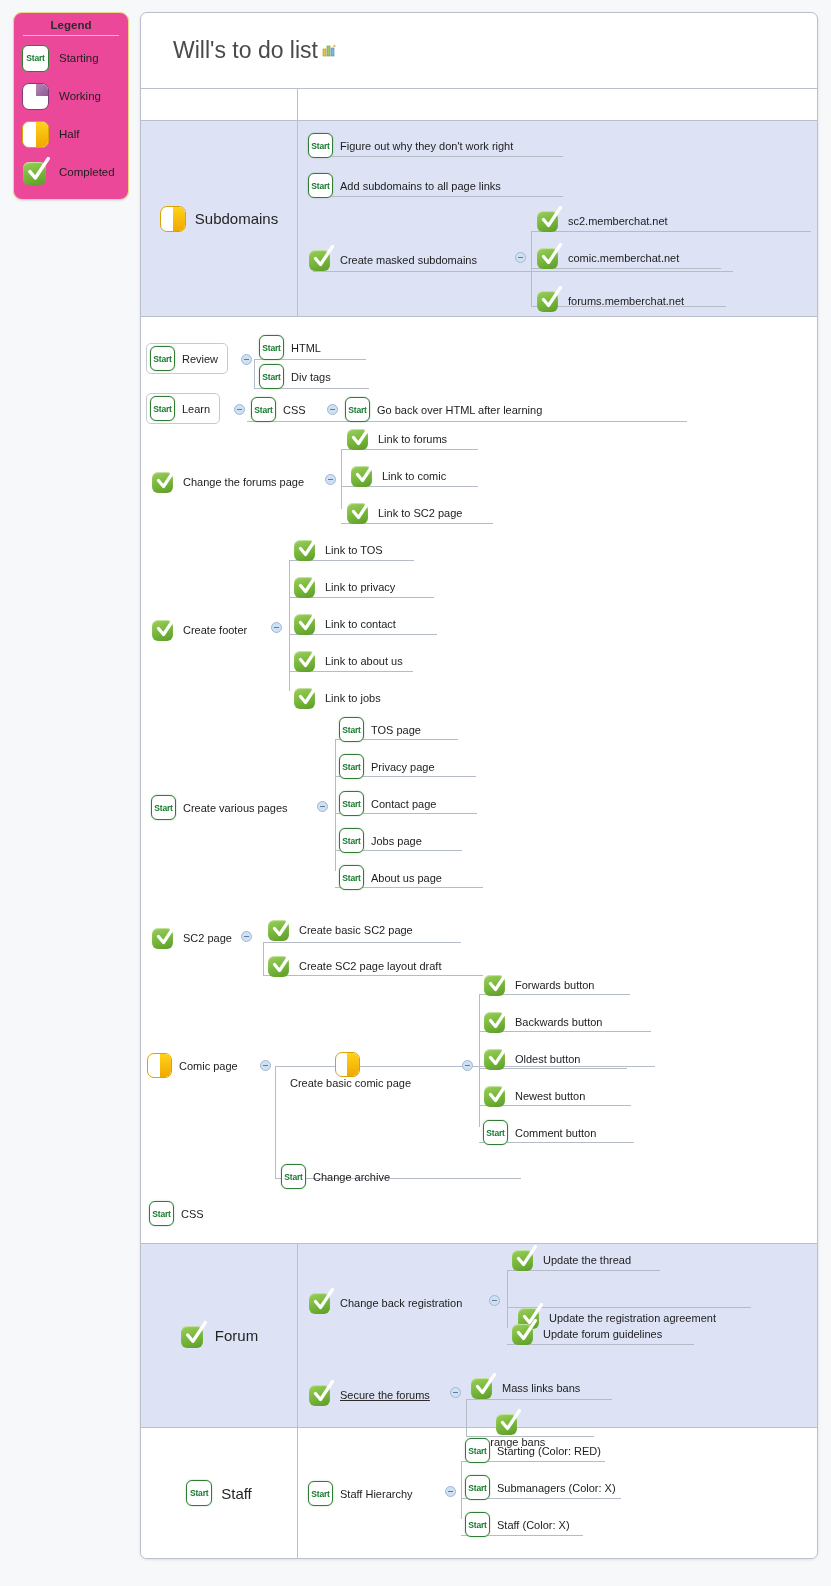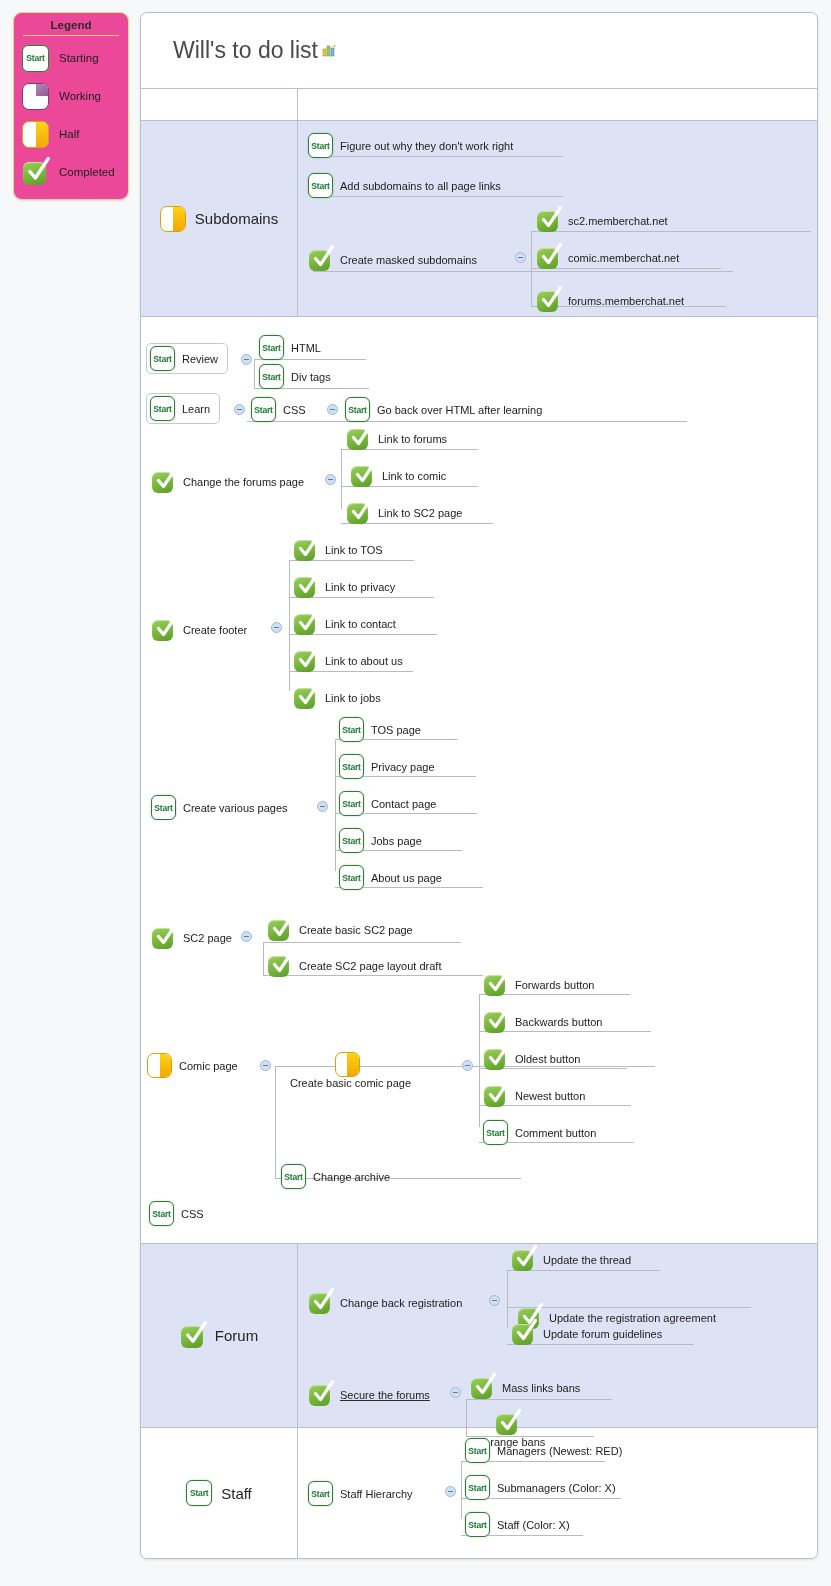--- a/index.html
+++ b/index.html
@@ -805,21 +805,21 @@
       <div class="toggle" style="left:147px; top:58px;"></div>
       <div class="vline" style="left:163px; top:33px; height:58px;"></div>
       <div class="uline" style="left:163px; top:33px; width:144px;"></div>
       <div class="uline" style="left:163px; top:70px; width:160px;"></div>
       <div class="uline" style="left:163px; top:107px; width:122px;"></div>
 
       <div class="node" style="left:167px; top:10px;">
         <span class="ic start">
             <span class="slabel">Start</span>
           </span>
-        <span class="ntext">Managers (Newest: RED)</span>
+        <span class="ntext">Starting (Color: RED)</span>
       </div>
       <div class="node" style="left:167px; top:47px;">
         <span class="ic start">
             <span class="slabel">Start</span>
           </span>
         <span class="ntext">Submanagers (Color: X)</span>
       </div>
       <div class="node" style="left:167px; top:84px;">
         <span class="ic start">
             <span class="slabel">Start</span>

